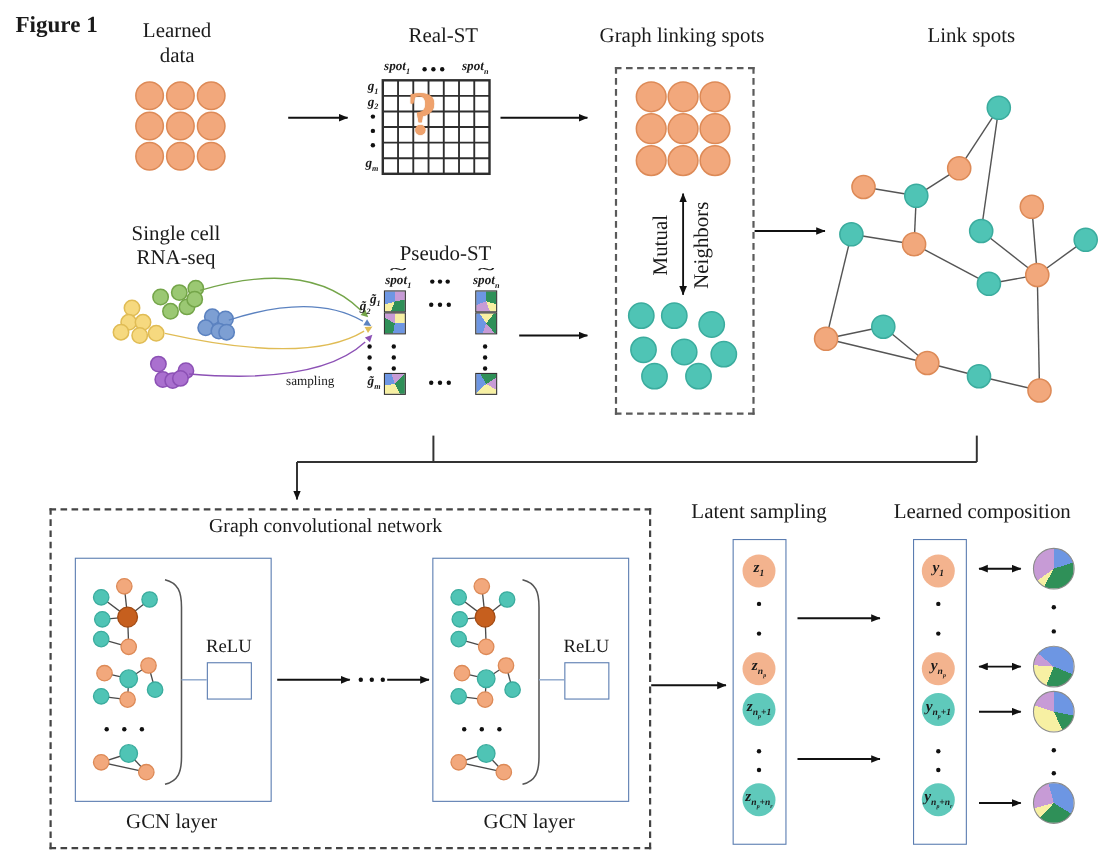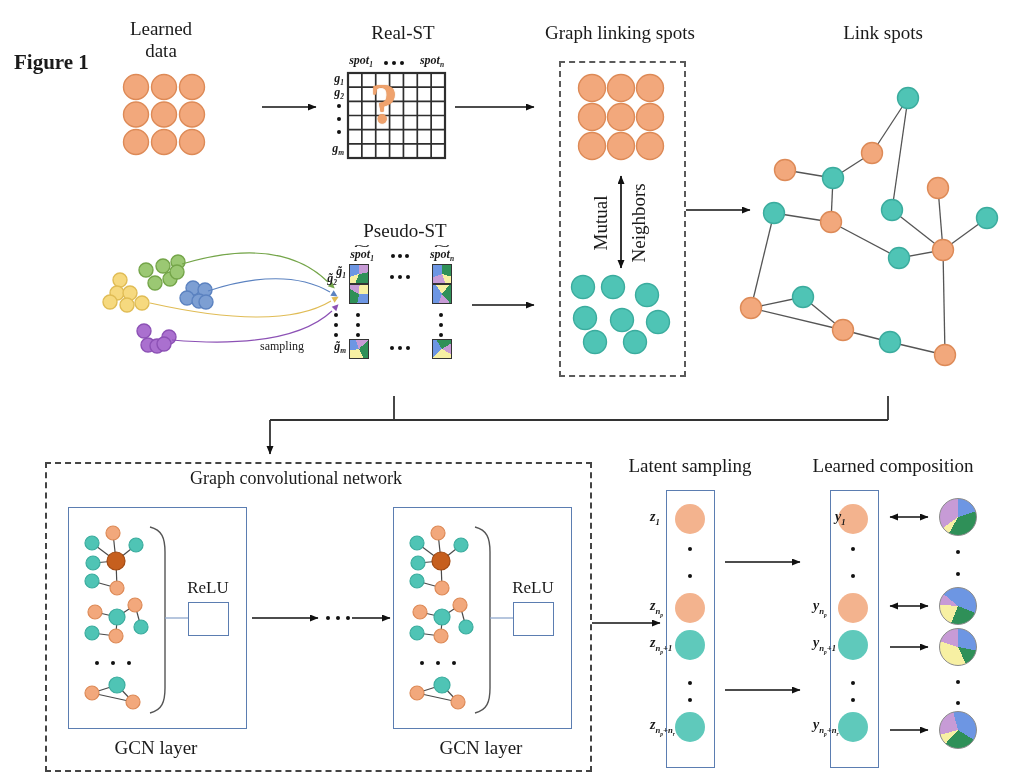--- a/index.html
+++ b/index.html
@@ -12,21 +12,21 @@
   .math{font-style:italic;font-weight:bold;}
   sub{font-size:0.62em;line-height:0;}
   .dash-box{position:absolute;border:2px dashed #5a5a5a;background:transparent;}
   .blue-box{position:absolute;border:1.6px solid #5b7db1;background:transparent;}
   .white-box{position:absolute;border:1.6px solid #5b7db1;background:#fff;}
   .rot{transform:rotate(-90deg);transform-origin:center center;white-space:nowrap;}
   .qmark{position:absolute;font-weight:bold;font-size:56px;color:#efa26d;text-shadow:0 0 1px #d07b38;}
   .wt{position:relative;display:inline-block;}
   .wt .tld{position:absolute;top:-9px;left:50%;transform:translateX(-50%) scaleX(2.6);font-size:11px;font-weight:bold;font-style:normal;}
   .blob{position:absolute;border-radius:50%;}
-  .blob-label{position:absolute;width:80px;text-align:left;font-size:14px;}
+  .blob-label{position:absolute;width:80px;text-align:center;font-size:14px;}
   .pie{position:absolute;border-radius:50%;border:1px solid #8a8a8a;box-sizing:border-box;}
   .cell{position:absolute;border:1.6px solid #333;box-sizing:content-box;}
   .figure-label{font-size:21px;font-weight:bold;}
 </style>
 </head>
 <body>
 
 <div id="scene">
 
   <svg id="layer" width="1011" height="775">
@@ -264,21 +264,21 @@
       <circle cx="853" cy="549" r="2" fill="#111" stroke="none" stroke-width="1.4"></circle>
       <circle cx="853" cy="576" r="2" fill="#111" stroke="none" stroke-width="1.4"></circle>
       <circle cx="853" cy="683" r="2" fill="#111" stroke="none" stroke-width="1.4"></circle>
       <circle cx="853" cy="700" r="2" fill="#111" stroke="none" stroke-width="1.4"></circle>
       <circle cx="958" cy="552" r="2" fill="#111" stroke="none" stroke-width="1.4"></circle>
       <circle cx="958" cy="574" r="2" fill="#111" stroke="none" stroke-width="1.4"></circle>
       <circle cx="958" cy="682" r="2" fill="#111" stroke="none" stroke-width="1.4"></circle>
       <circle cx="958" cy="703" r="2" fill="#111" stroke="none" stroke-width="1.4"></circle>
     </svg>
 
-  <div class="t figure-label" style="left:14px;top:10px;width:110px;text-align:left;margin-top:40px;">Figure 1</div>
+  <div class="t figure-label" style="left:14px;top:10px;width:110px;text-align:left;">Figure 1</div>
 
   <div class="t title" style="left:106px;top:18px;width:110px;">
     <div>Learned</div>
     <div>data</div>
   </div>
 
   <div class="t title" style="left:353px;top:22px;width:100px;">Real-ST</div>
   <div class="qmark" style="left:370px;top:72px;">?</div>
   <div class="t small math" style="left:338px;top:54px;width:46px;">spot<sub>1</sub></div>
   <div class="t small math" style="left:408px;top:54px;width:48px;">spot<sub>n</sub></div>
@@ -286,20 +286,24 @@
   <div class="t small math" style="left:318px;top:86px;width:26px;text-align:right;font-style:italic;">g<sub>2</sub></div>
   <div class="t small math" style="left:315px;top:142px;width:29px;text-align:right;">g<sub>m</sub></div>
 
   <div class="t title" style="left:540px;top:22px;width:160px;">Graph linking spots</div>
   <div class="dash-box" style="left:559px;top:61px;width:123px;height:312px;"></div>
   <div class="t title rot" style="left:546px;top:212px;width:110px;">Mutual</div>
   <div class="t title rot" style="left:577px;top:212px;width:124px;">Neighbors</div>
 
   <div class="t title" style="left:828px;top:22px;width:110px;">Link spots</div>
 
+  <div class="t title" style="left:98px;top:202px;width:124px;">
+    <div>Single cell</div>
+    <div>RNA-seq</div>
+  </div>
   <div class="t" style="left:232px;top:340px;width:100px;font-size:12px;">sampling</div>
 
   <div class="t title" style="left:350px;top:220px;width:110px;">Pseudo-ST</div>
   <div class="t small math" style="left:336px;top:248px;width:52px;">
     <span class="wt"><span class="tld">~</span><span>spot<sub>1</sub></span></span>
   </div>
   <div class="t small math" style="left:416px;top:248px;width:52px;">
     <span class="wt"><span class="tld">~</span><span>spot<sub>n</sub></span></span>
   </div>
   <div class="t small math" style="left:318px;top:265px;width:28px;text-align:right;">g̃<sub>1</sub></div>
@@ -330,21 +334,21 @@
     <div class="cell" style="left:432px;top:339px;width:18px;height:18px;background:conic-gradient(from 120deg,#F7F0A3 0% 30%,#6D96E3 30% 58%,#2F9058 58% 83%,#C79BD6 83% 100%);"></div>
     <div class="blob" style="left:675px;top:504px;width:30px;height:30px;background:#F3B38E;"></div>
     <div class="blob-label math" style="left:650px;top:509px;">z<sub>1</sub></div>
     <div class="blob" style="left:675px;top:593px;width:30px;height:30px;background:#F3B38E;"></div>
     <div class="blob-label math" style="left:650px;top:598px;">z<sub>n<sub>p</sub></sub></div>
     <div class="blob" style="left:675px;top:630px;width:30px;height:30px;background:#5FC9BB;"></div>
     <div class="blob-label math" style="left:650px;top:635px;">z<sub>n<sub>p</sub>+1</sub></div>
     <div class="blob" style="left:675px;top:712px;width:30px;height:30px;background:#5FC9BB;"></div>
     <div class="blob-label math" style="left:650px;top:717px;">z<sub>n<sub>p</sub>+n<sub>r</sub></sub></div>
     <div class="blob" style="left:838px;top:504px;width:30px;height:30px;background:#F3B38E;"></div>
-    <div class="blob-label math" style="left:835px;top:509px;">y<sub>1</sub></div>
+    <div class="blob-label math" style="left:813px;top:509px;">y<sub>1</sub></div>
     <div class="blob" style="left:838px;top:593px;width:30px;height:30px;background:#F3B38E;"></div>
     <div class="blob-label math" style="left:813px;top:598px;">y<sub>n<sub>p</sub></sub></div>
     <div class="blob" style="left:838px;top:630px;width:30px;height:30px;background:#5FC9BB;"></div>
     <div class="blob-label math" style="left:813px;top:635px;">y<sub>n<sub>p</sub>+1</sub></div>
     <div class="blob" style="left:838px;top:712px;width:30px;height:30px;background:#5FC9BB;"></div>
     <div class="blob-label math" style="left:813px;top:717px;">y<sub>n<sub>p</sub>+n<sub>r</sub></sub></div>
     <div class="pie" style="left:939px;top:498px;width:38px;height:38px;background:conic-gradient(from 0deg,#6D96E3 0% 20%,#2F9058 20% 58%,#F7F0A3 58% 65%,#C79BD6 65% 100%);"></div>
     <div class="pie" style="left:939px;top:587px;width:38px;height:38px;background:conic-gradient(from -50deg,#6D96E3 0% 45%,#2F9058 45% 70%,#F7F0A3 70% 90%,#C79BD6 90% 100%);"></div>
     <div class="pie" style="left:939px;top:628px;width:38px;height:38px;background:conic-gradient(from 0deg,#6D96E3 0% 28%,#2F9058 28% 43%,#F7F0A3 43% 80%,#C79BD6 80% 100%);"></div>
     <div class="pie" style="left:939px;top:711px;width:38px;height:38px;background:conic-gradient(from -15deg,#6D96E3 0% 38%,#2F9058 38% 66%,#F7F0A3 66% 75%,#C79BD6 75% 100%);"></div>

